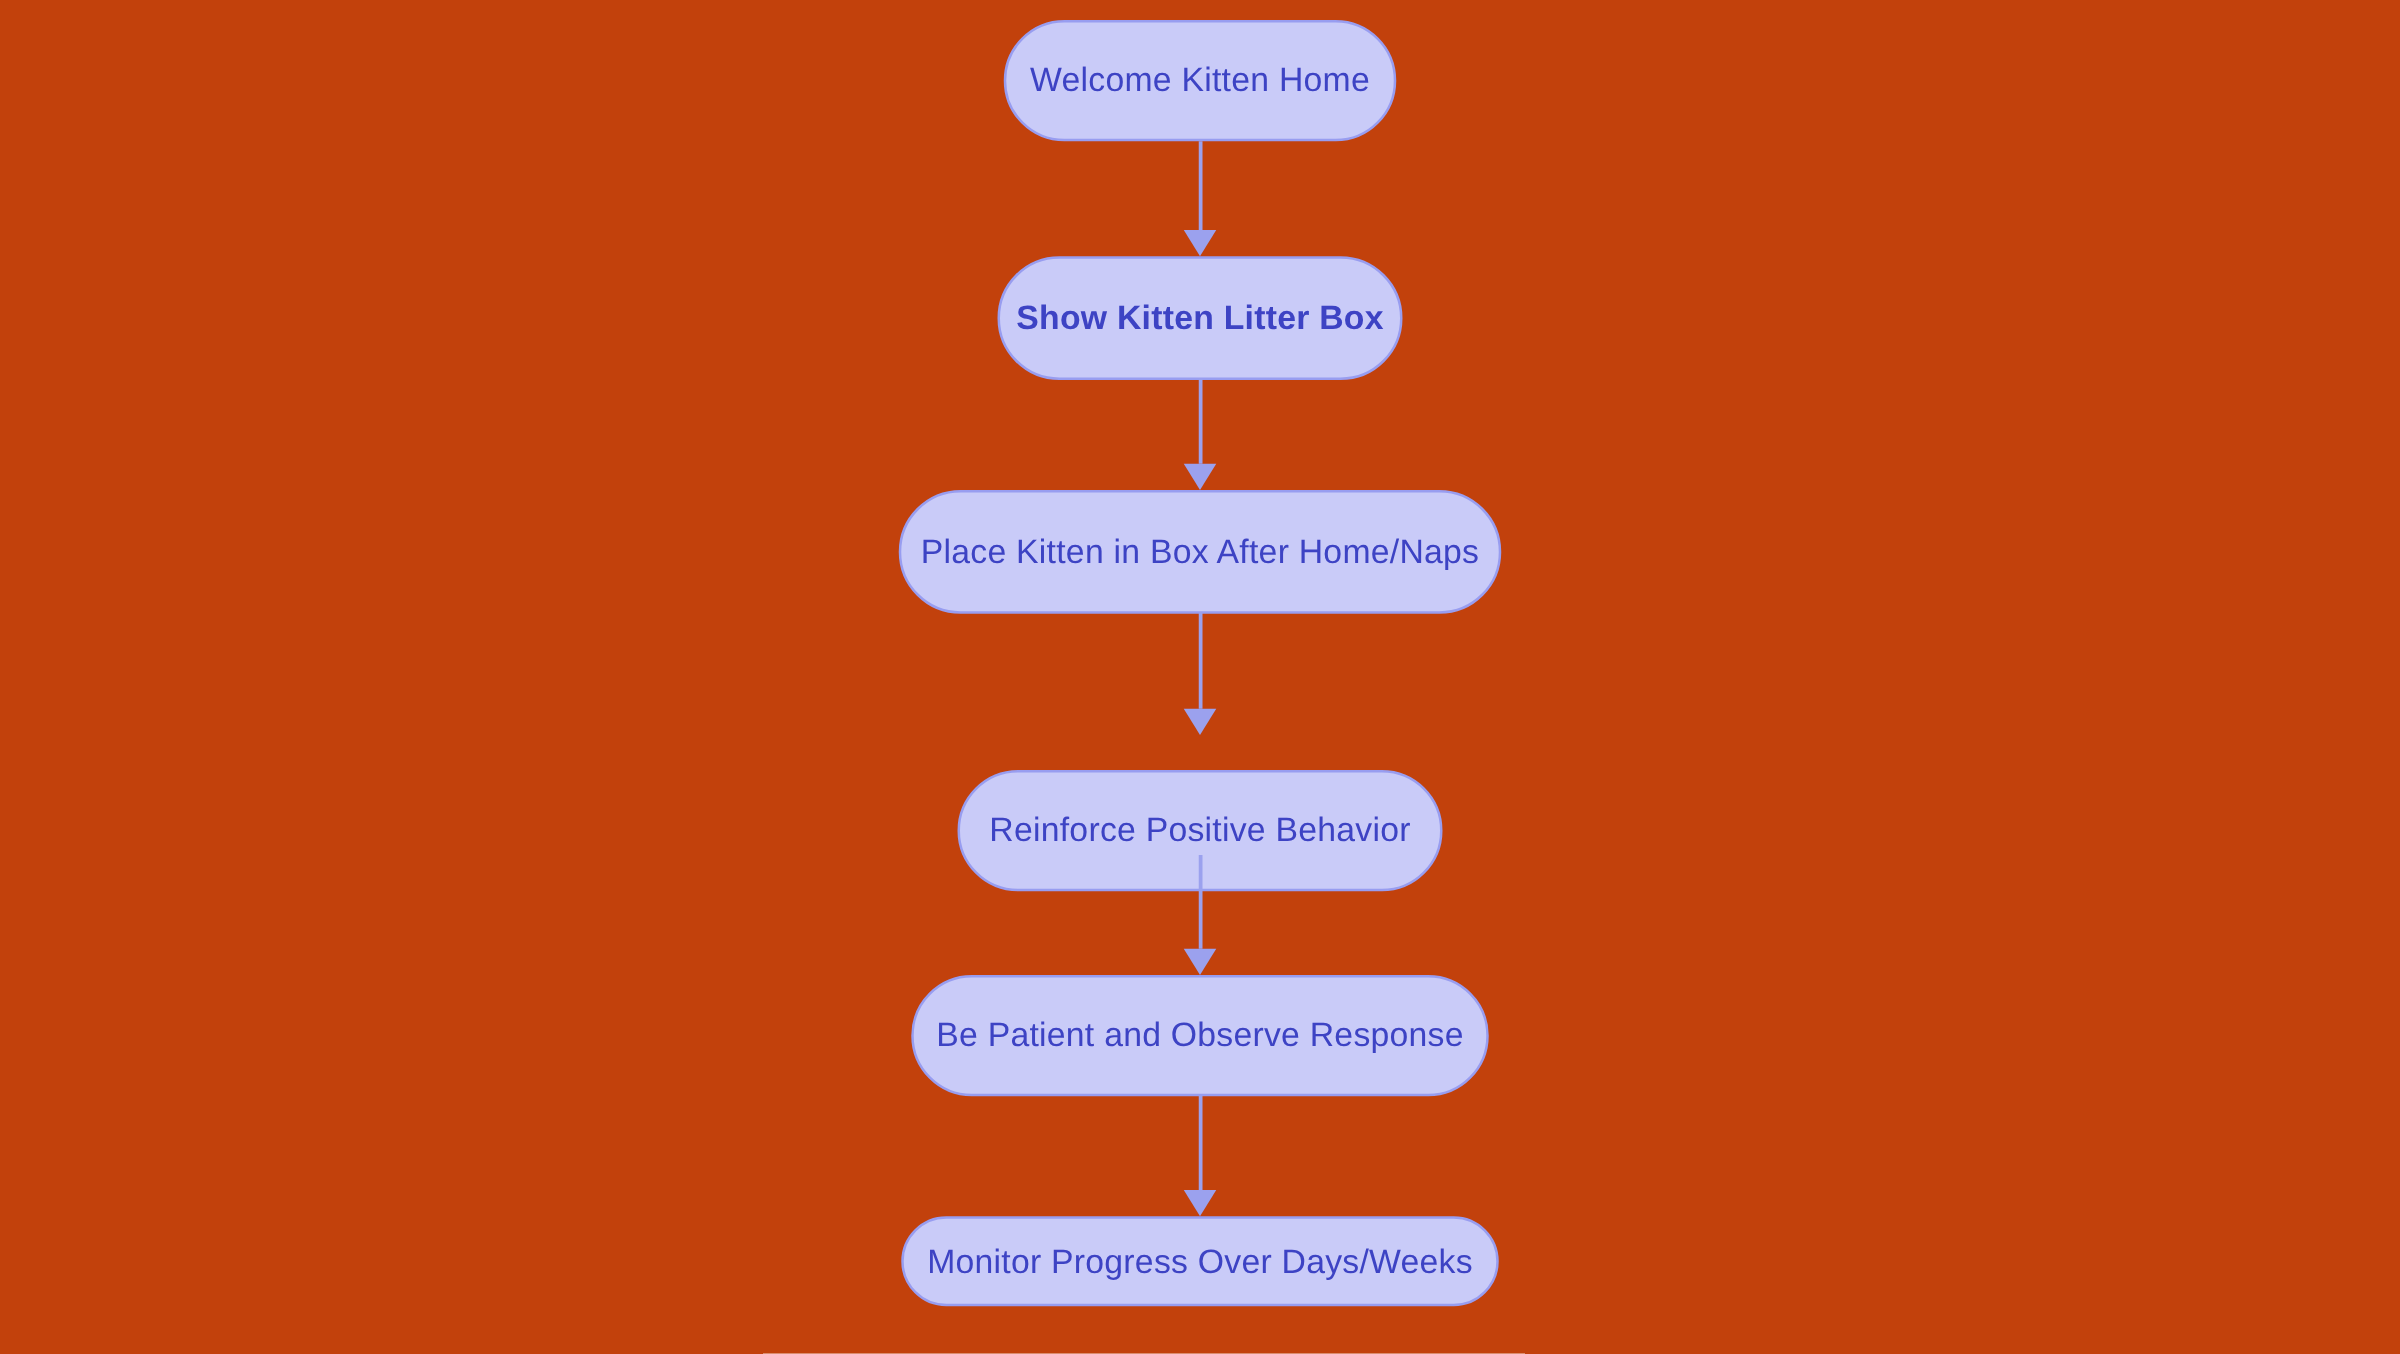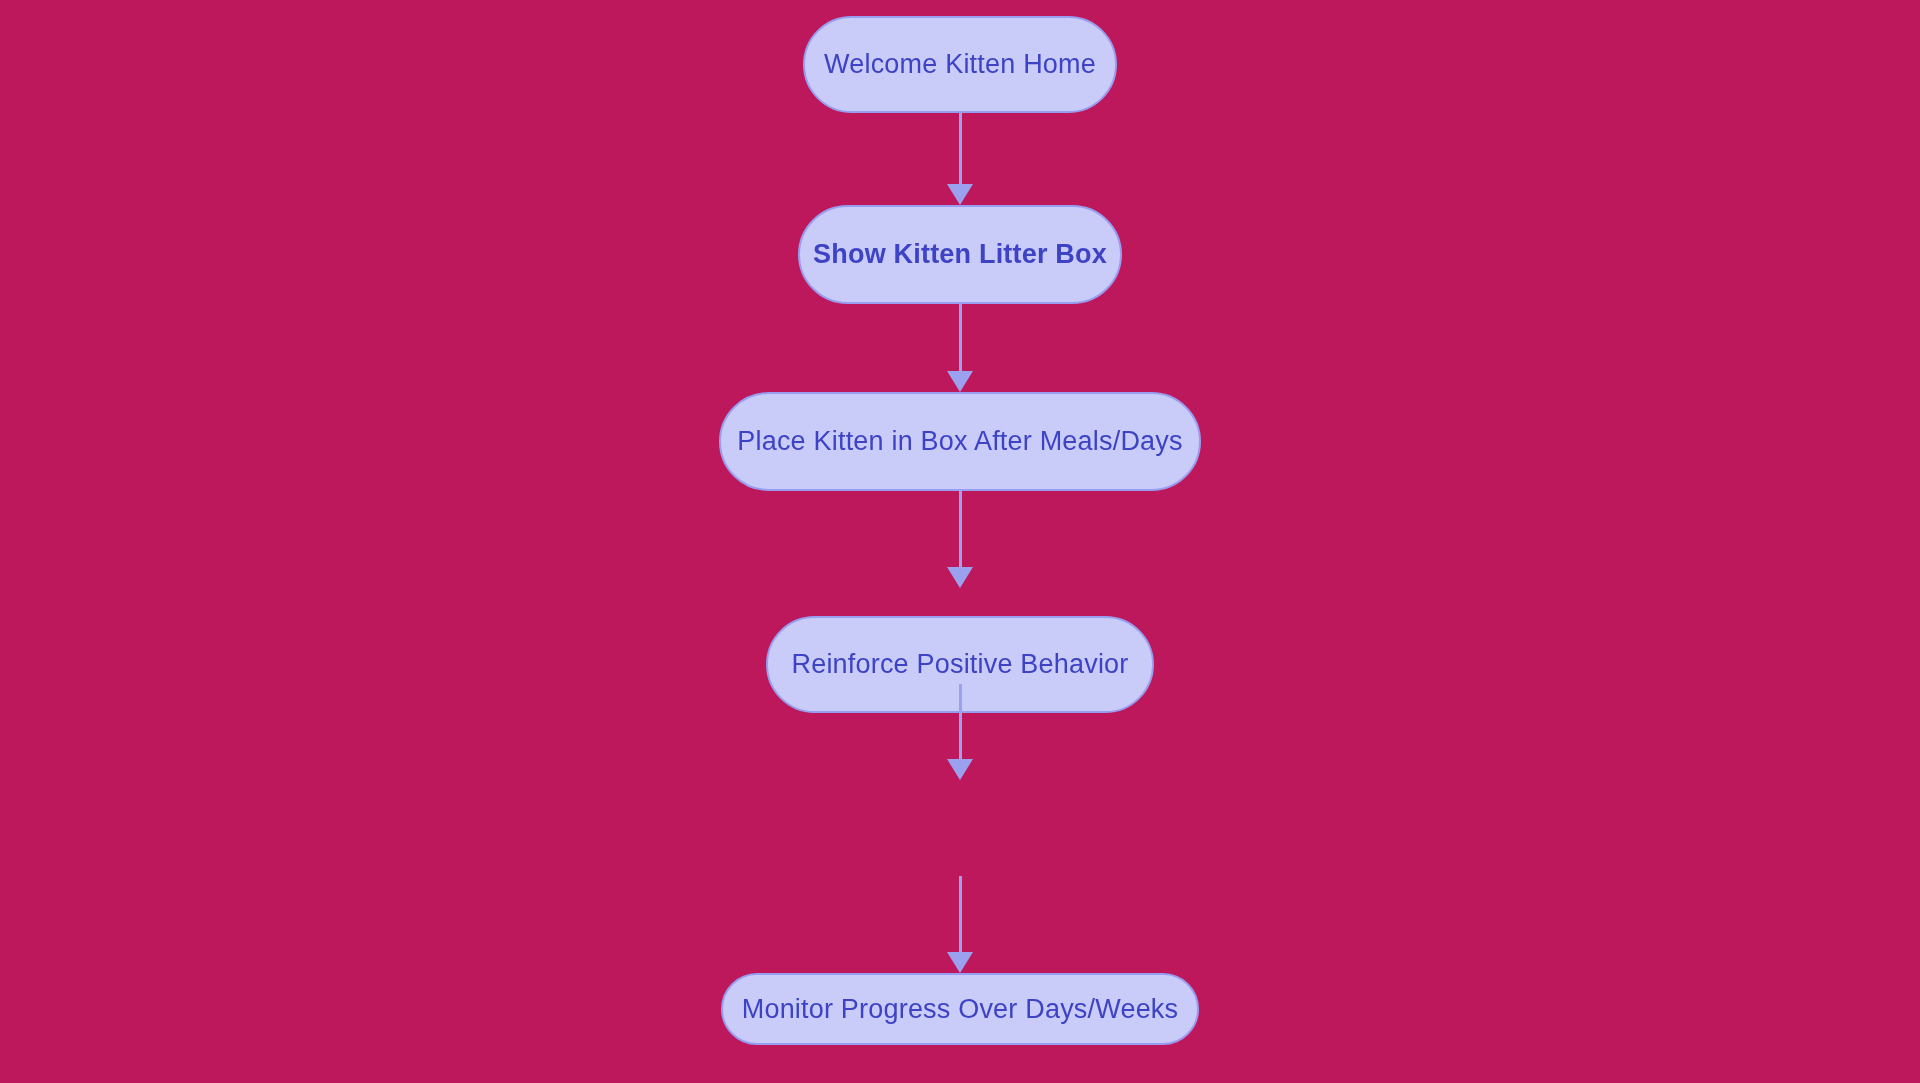--- a/index.html
+++ b/index.html
@@ -62,50 +62,51 @@
   }
   .a1 { top: 113px; height: 92px; }
   .a2 { top: 303px; height: 89px; }
   .a3 { top: 490px; height: 98px; }
   .a4 { top: 684px; height: 96px; }
   .a5 { top: 876px; height: 97px; }
 </style>
 </head>
 <body>
 
-<div class="canvas" style="background: #be185d;">
+<div class="canvas" style="background: #c2410c;">
 
   <div class="flow-node n1">Welcome Kitten Home</div>
 
   <div class="flow-arrow a1">
     <div class="shaft"></div>
     <div class="head"></div>
   </div>
 
   <div class="flow-node n2">Show Kitten Litter Box</div>
 
   <div class="flow-arrow a2">
     <div class="shaft"></div>
     <div class="head"></div>
   </div>
 
-  <div class="flow-node n3">Place Kitten in Box After Meals/Days</div>
+  <div class="flow-node n3">Place Kitten in Box After Home/Naps</div>
 
   <div class="flow-arrow a3">
     <div class="shaft"></div>
     <div class="head"></div>
   </div>
 
   <div class="flow-node n4">Reinforce Positive Behavior</div>
 
   <div class="flow-arrow a4">
     <div class="shaft"></div>
     <div class="head"></div>
   </div>
 
+  <div class="flow-node n5">Be Patient and Observe Response</div>
 
   <div class="flow-arrow a5">
     <div class="shaft"></div>
     <div class="head"></div>
   </div>
 
   <div class="flow-node n6">Monitor Progress Over Days/Weeks</div>
 
 </div>
 

